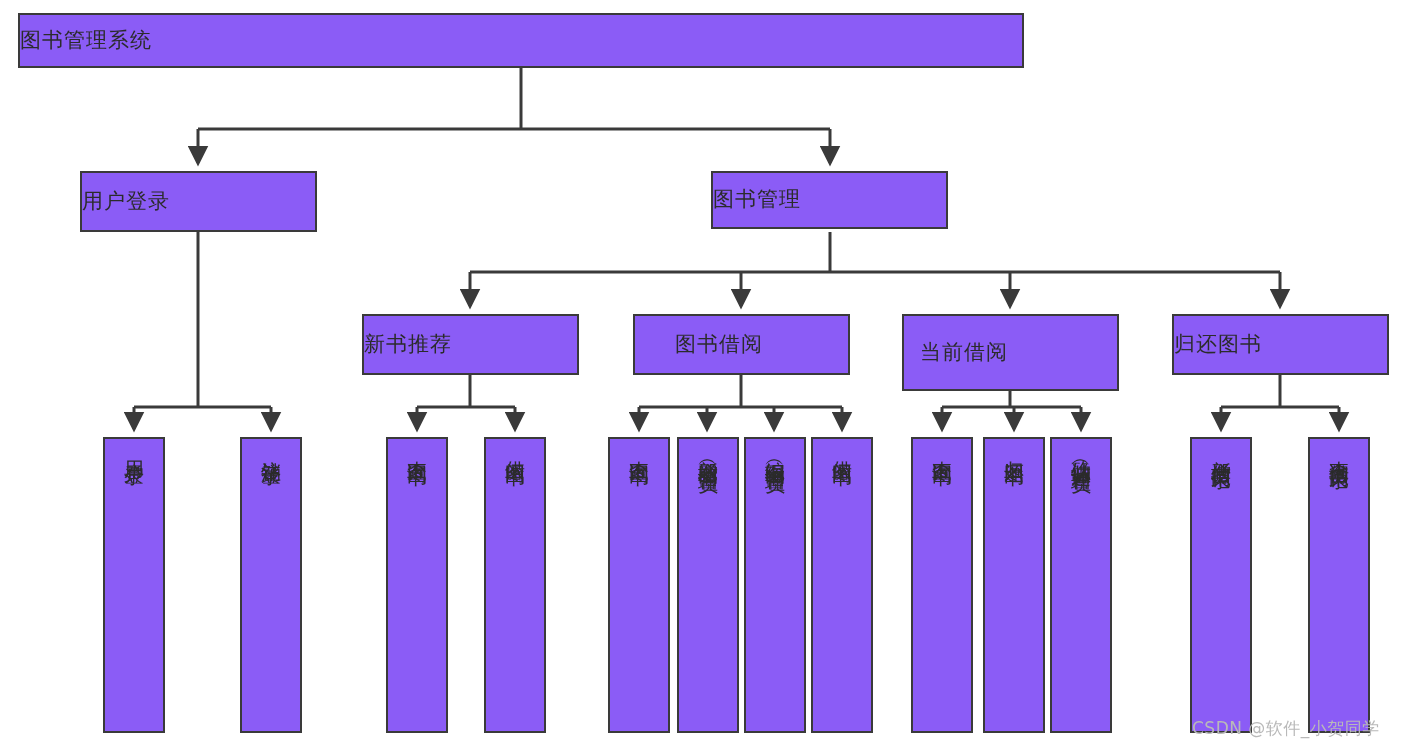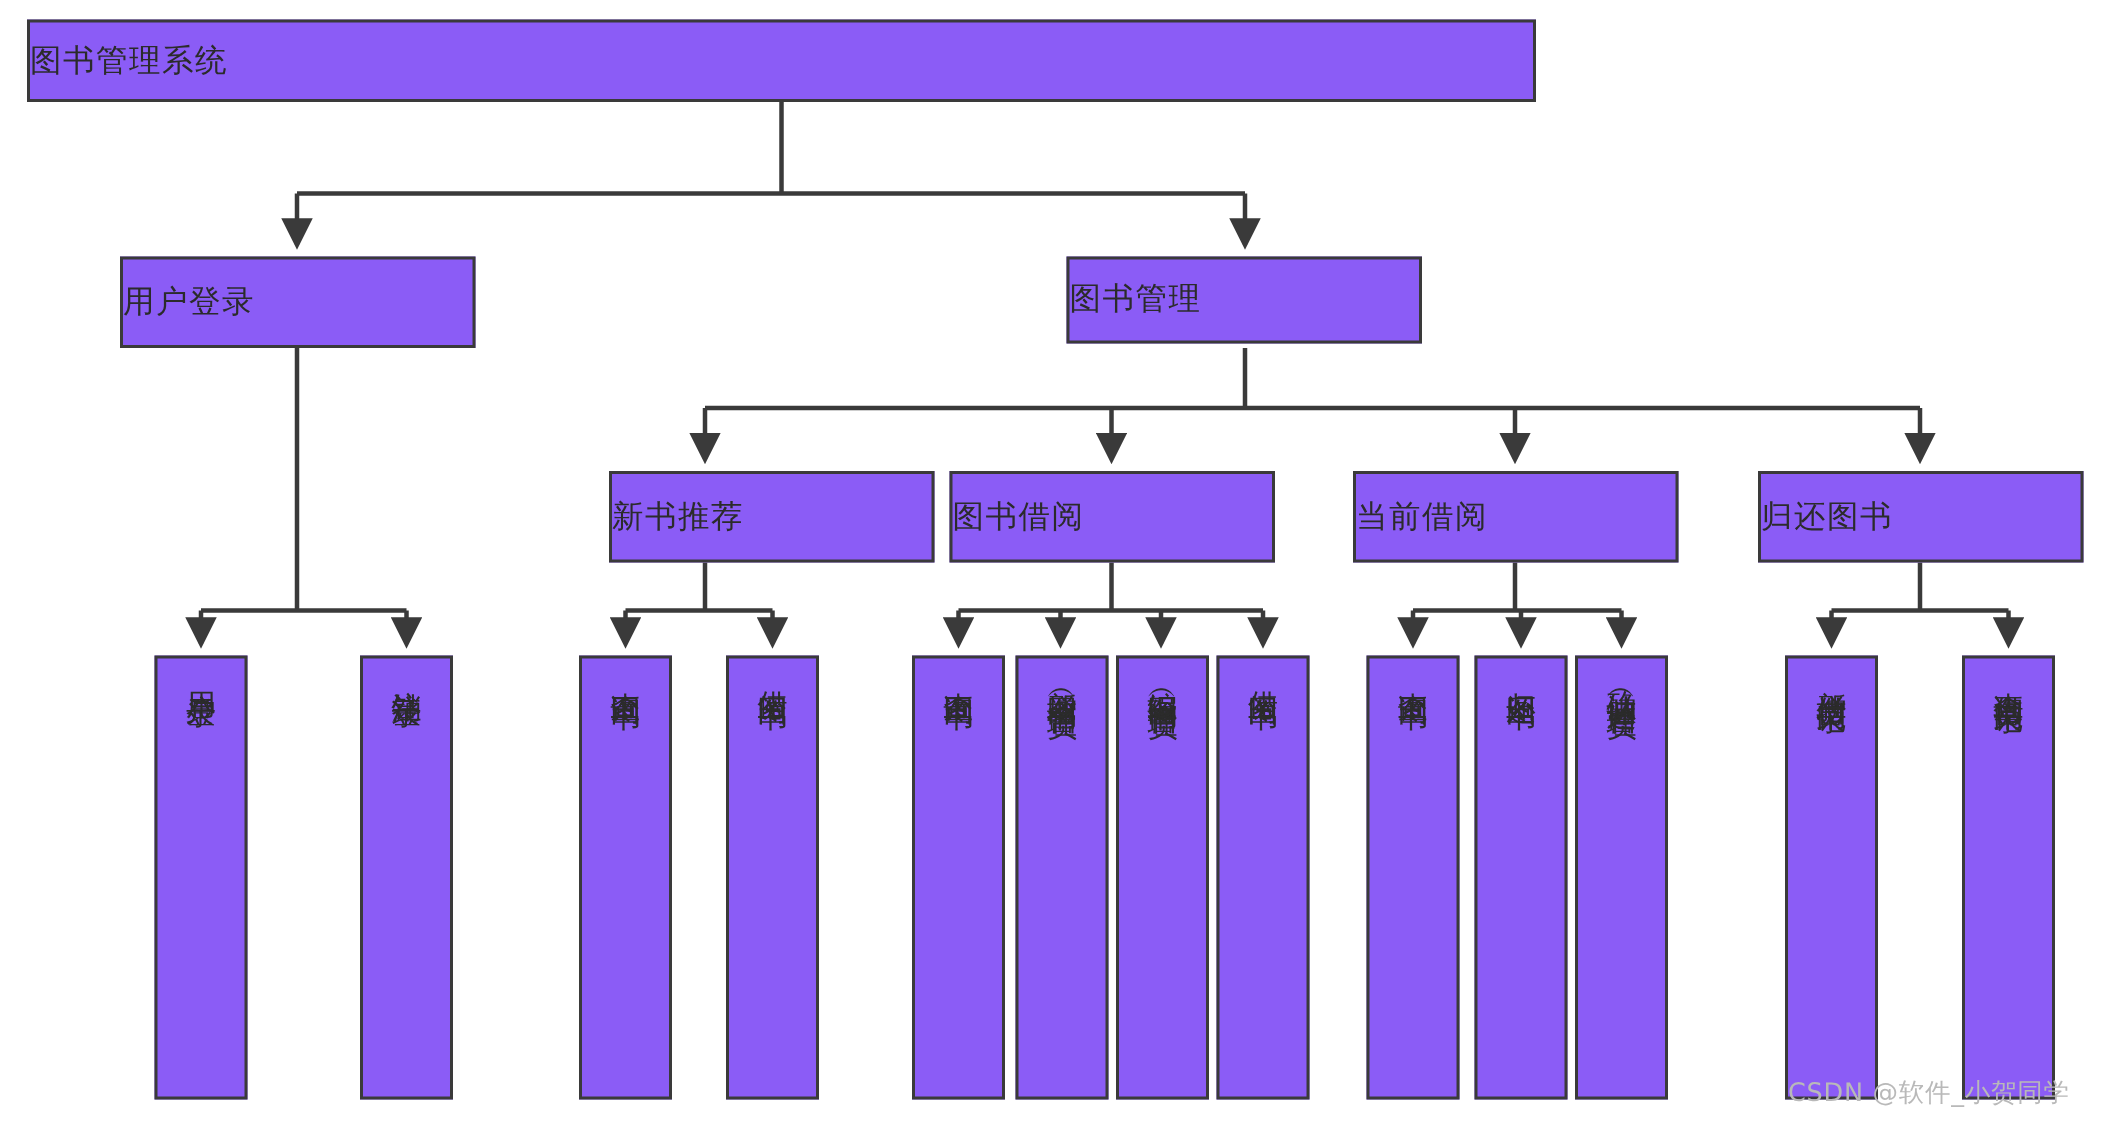--- a/index.html
+++ b/index.html
@@ -121,27 +121,27 @@
     <span>图书管理系统</span>
   </div>
 
   <div class="node horiz" style="left:80px; top:171px; width:237px; height:61px;">
     <span>用户登录</span>
   </div>
   <div class="node horiz" style="left:711px; top:171px; width:237px; height:58px;">
     <span>图书管理</span>
   </div>
 
-  <div class="node horiz" style="left:362px; top:314px; width:217px; height:61px;margin-left:44px;">
+  <div class="node horiz" style="left:362px; top:314px; width:217px; height:61px;">
     <span>新书推荐</span>
   </div>
-  <div class="node horiz" style="left:633px; top:314px; width:217px; height:61px;">
+  <div class="node horiz" style="left:633px; top:314px; width:217px; height:61px;padding-left:40px;">
     <span>图书借阅</span>
   </div>
-  <div class="node horiz" style="left:902px; top:314px; width:217px; height:61px;">
+  <div class="node horiz" style="left:902px; top:314px; width:217px; height:77px;padding-left:16px;">
     <span>当前借阅</span>
   </div>
   <div class="node horiz" style="left:1172px; top:314px; width:217px; height:61px;">
     <span>归还图书</span>
   </div>
 
   <div class="node vert" style="left:103px; top:437px; width:62px; height:296px;">
     <span class="vlabel">用户登录</span>
   </div>
   <div class="node vert" style="left:240px; top:437px; width:62px; height:296px;">

